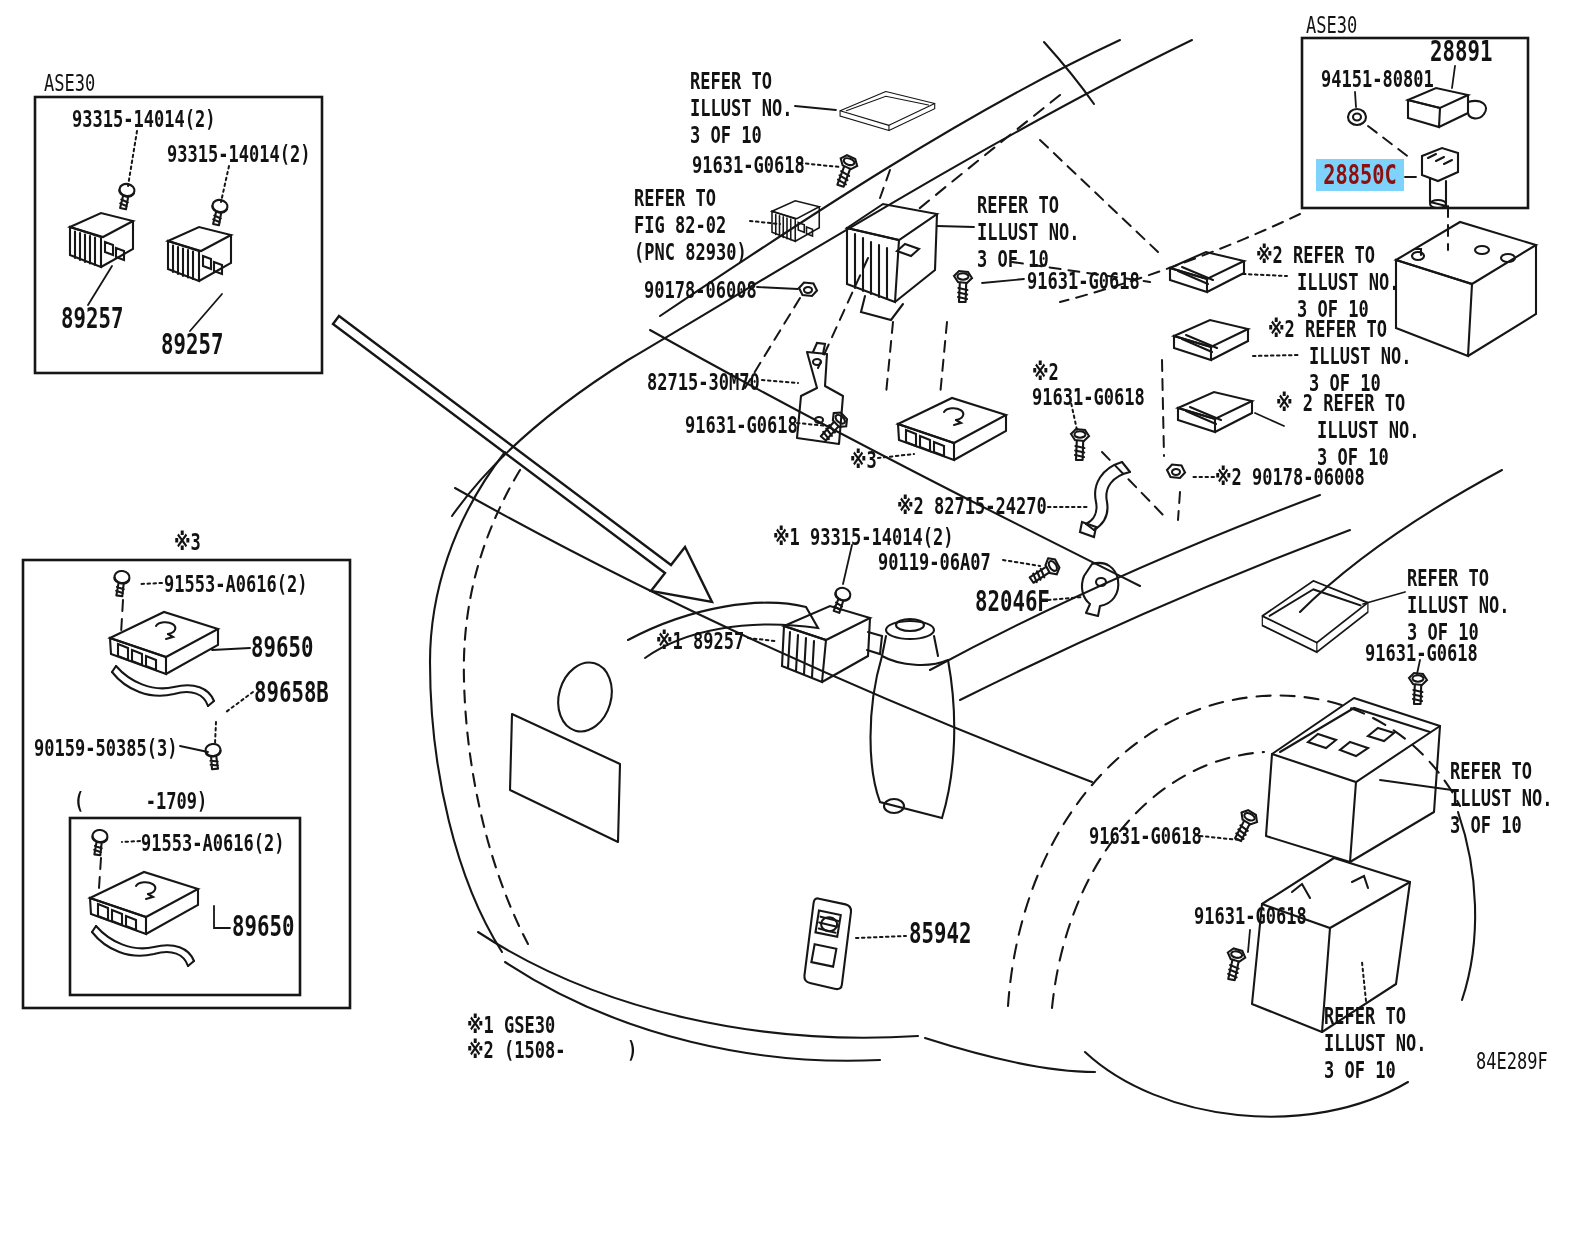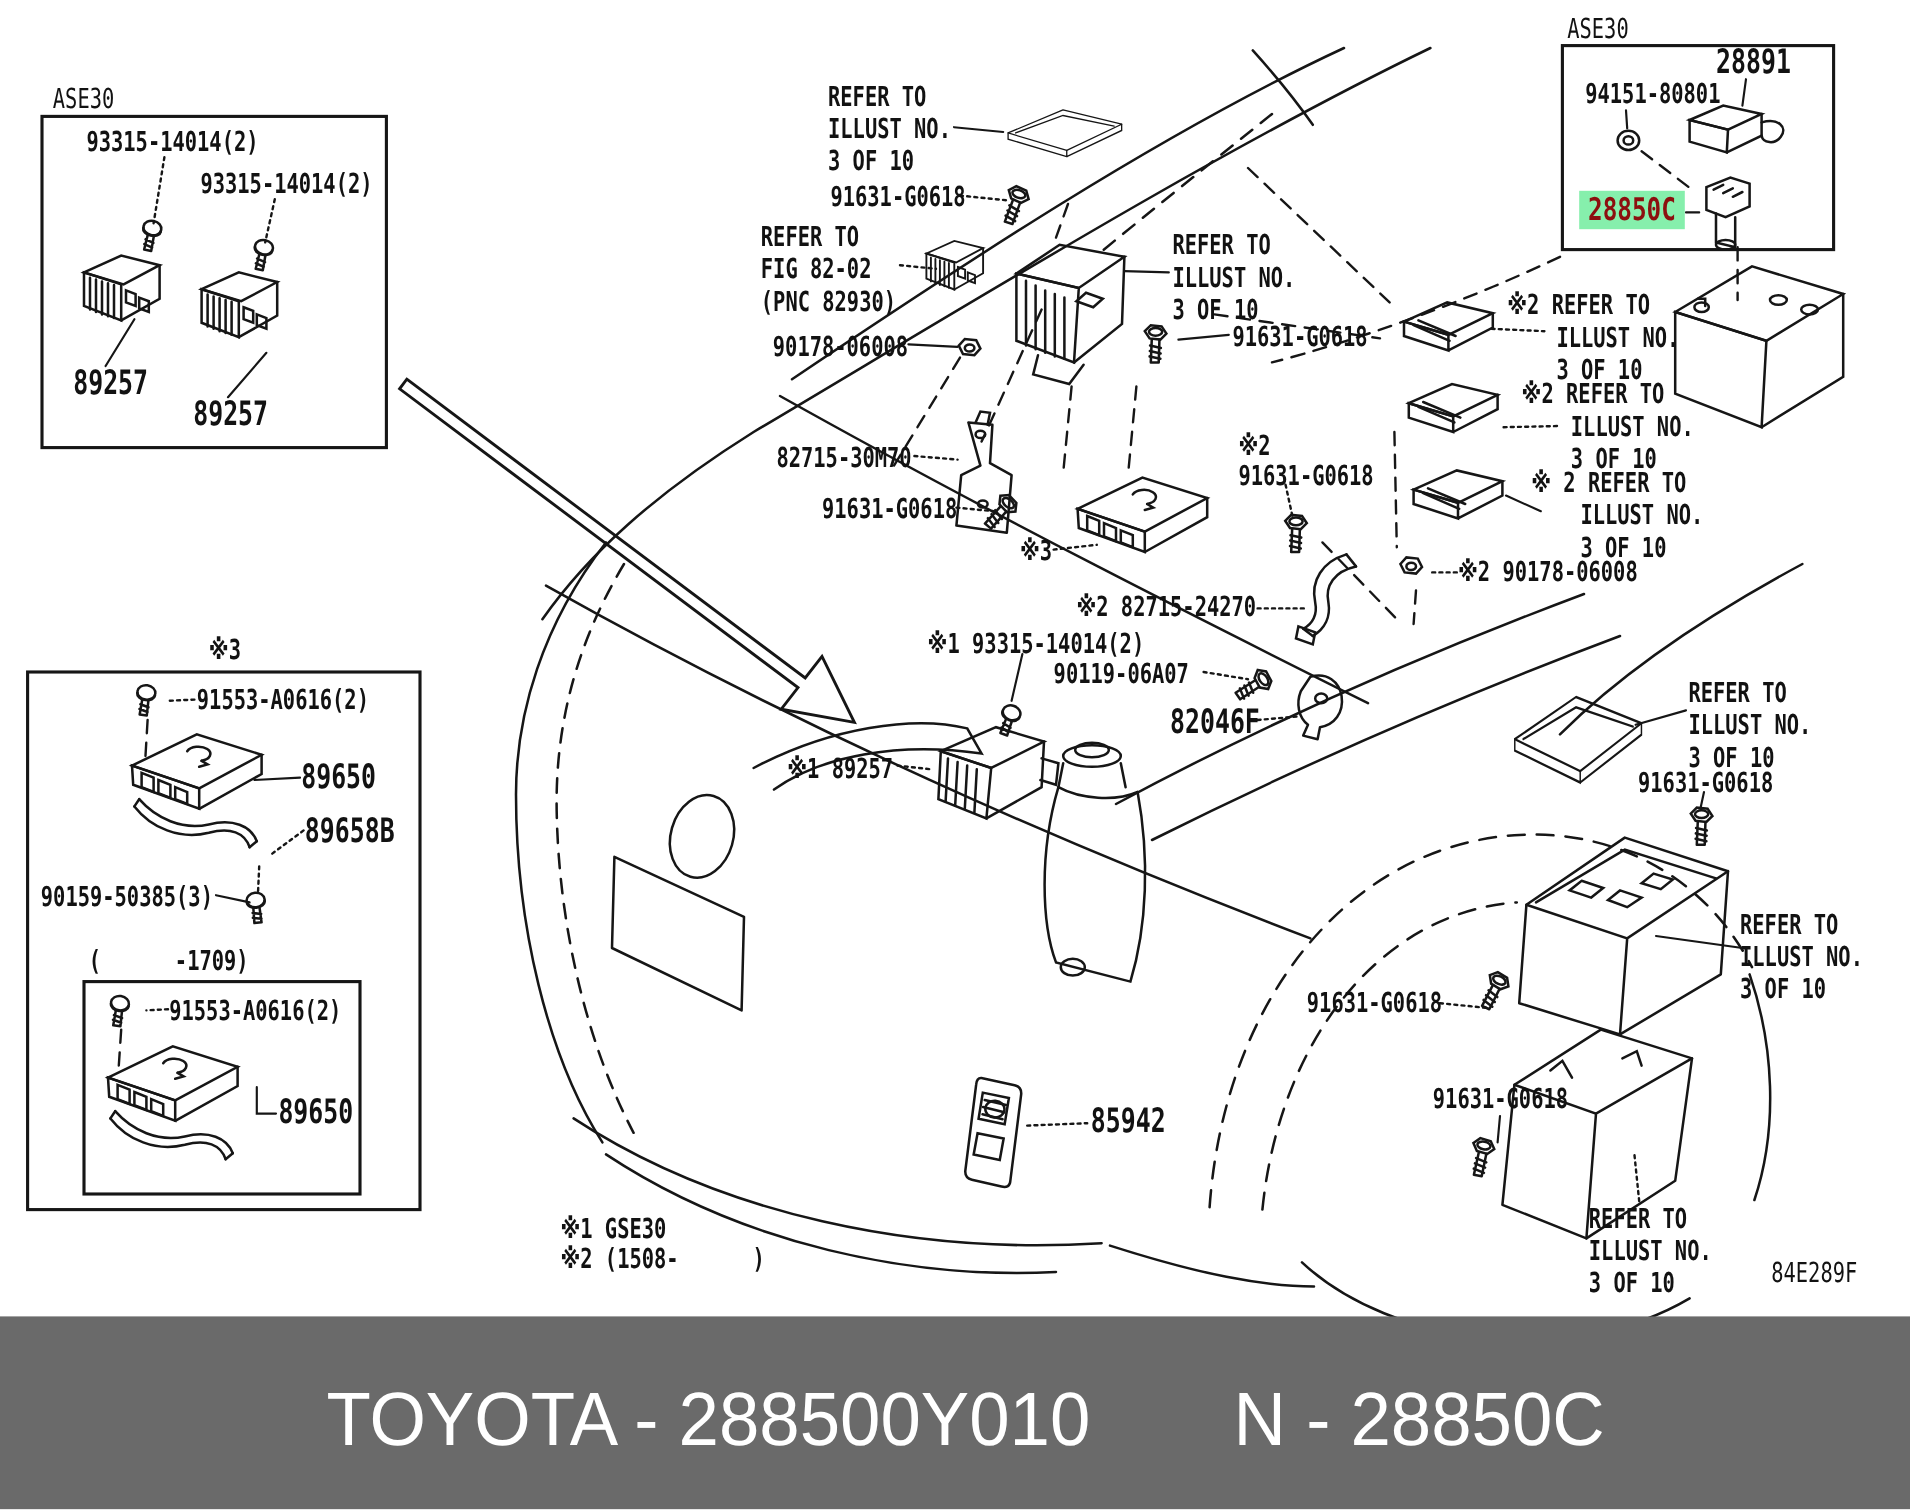--- a/index.html
+++ b/index.html
@@ -5,21 +5,21 @@
   html,body{margin:0;padding:0;background:#fff;}
   #stage{position:relative;width:1592px;height:1258px;background:#ffffff;overflow:hidden;
          font-family:"Liberation Sans",sans-serif;}
   #lineart{position:absolute;left:0;top:0;}
   .t{position:absolute;font-family:"DejaVu Sans Mono","DejaVu Sans",monospace;font-weight:bold;
      font-size:23px;color:#121212;white-space:pre;transform:scaleX(0.74);transform-origin:0 0;
      line-height:27px;}
   .lg{font-size:28px;}
   .rf{font-size:23px;line-height:27px;}
   .nrm{font-weight:normal;}
-  .hl{position:absolute;left:1316px;top:159px;width:88px;height:32px;background:#86efac;
+  .hl{position:absolute;left:1316px;top:159px;width:88px;height:32px;background:#7dd3fc;
       display:flex;align-items:center;justify-content:center;}
   .hl span{font-family:"DejaVu Sans Mono","DejaVu Sans",monospace;font-weight:bold;font-size:26px;
       color:#8c0f0f;transform:scaleX(0.78);white-space:pre;}
   #footer{position:absolute;left:0;top:1097px;width:1592px;height:161px;background:#6a6a6a;}
   #footer span{position:absolute;color:#ffffff;font-size:63px;font-weight:400;
       font-family:"Liberation Sans",sans-serif;transform:scaleX(0.96);transform-origin:0 0;
       white-space:pre;}
   #footer .fl{left:272px;top:50px;}
   #footer .fr{left:1028px;top:50px;}
 </style>
@@ -374,18 +374,14 @@
   <div class="t lg" style="left:254px;top:679px">89658B</div>
   <div class="t" style="left:34px;top:735px">90159-50385(3)</div>
   <div class="t" style="left:74px;top:788px">(      -1709)</div>
   <div class="t" style="left:141px;top:830px">91553-A0616(2)</div>
   <div class="t lg" style="left:232px;top:913px">89650</div>
 
   <div class="t lg" style="left:909px;top:920px">85942</div>
   <div class="t" style="left:467px;top:1012px">※1 GSE30</div>
   <div class="t" style="left:467px;top:1037px">※2 (1508-      )</div>
 
-  <div id="footer">
-    <span class="fl">TOYOTA - 288500Y010</span>
-    <span class="fr">N - 28850C</span>
-  </div>
 
 </div>
 
 </body></html>

